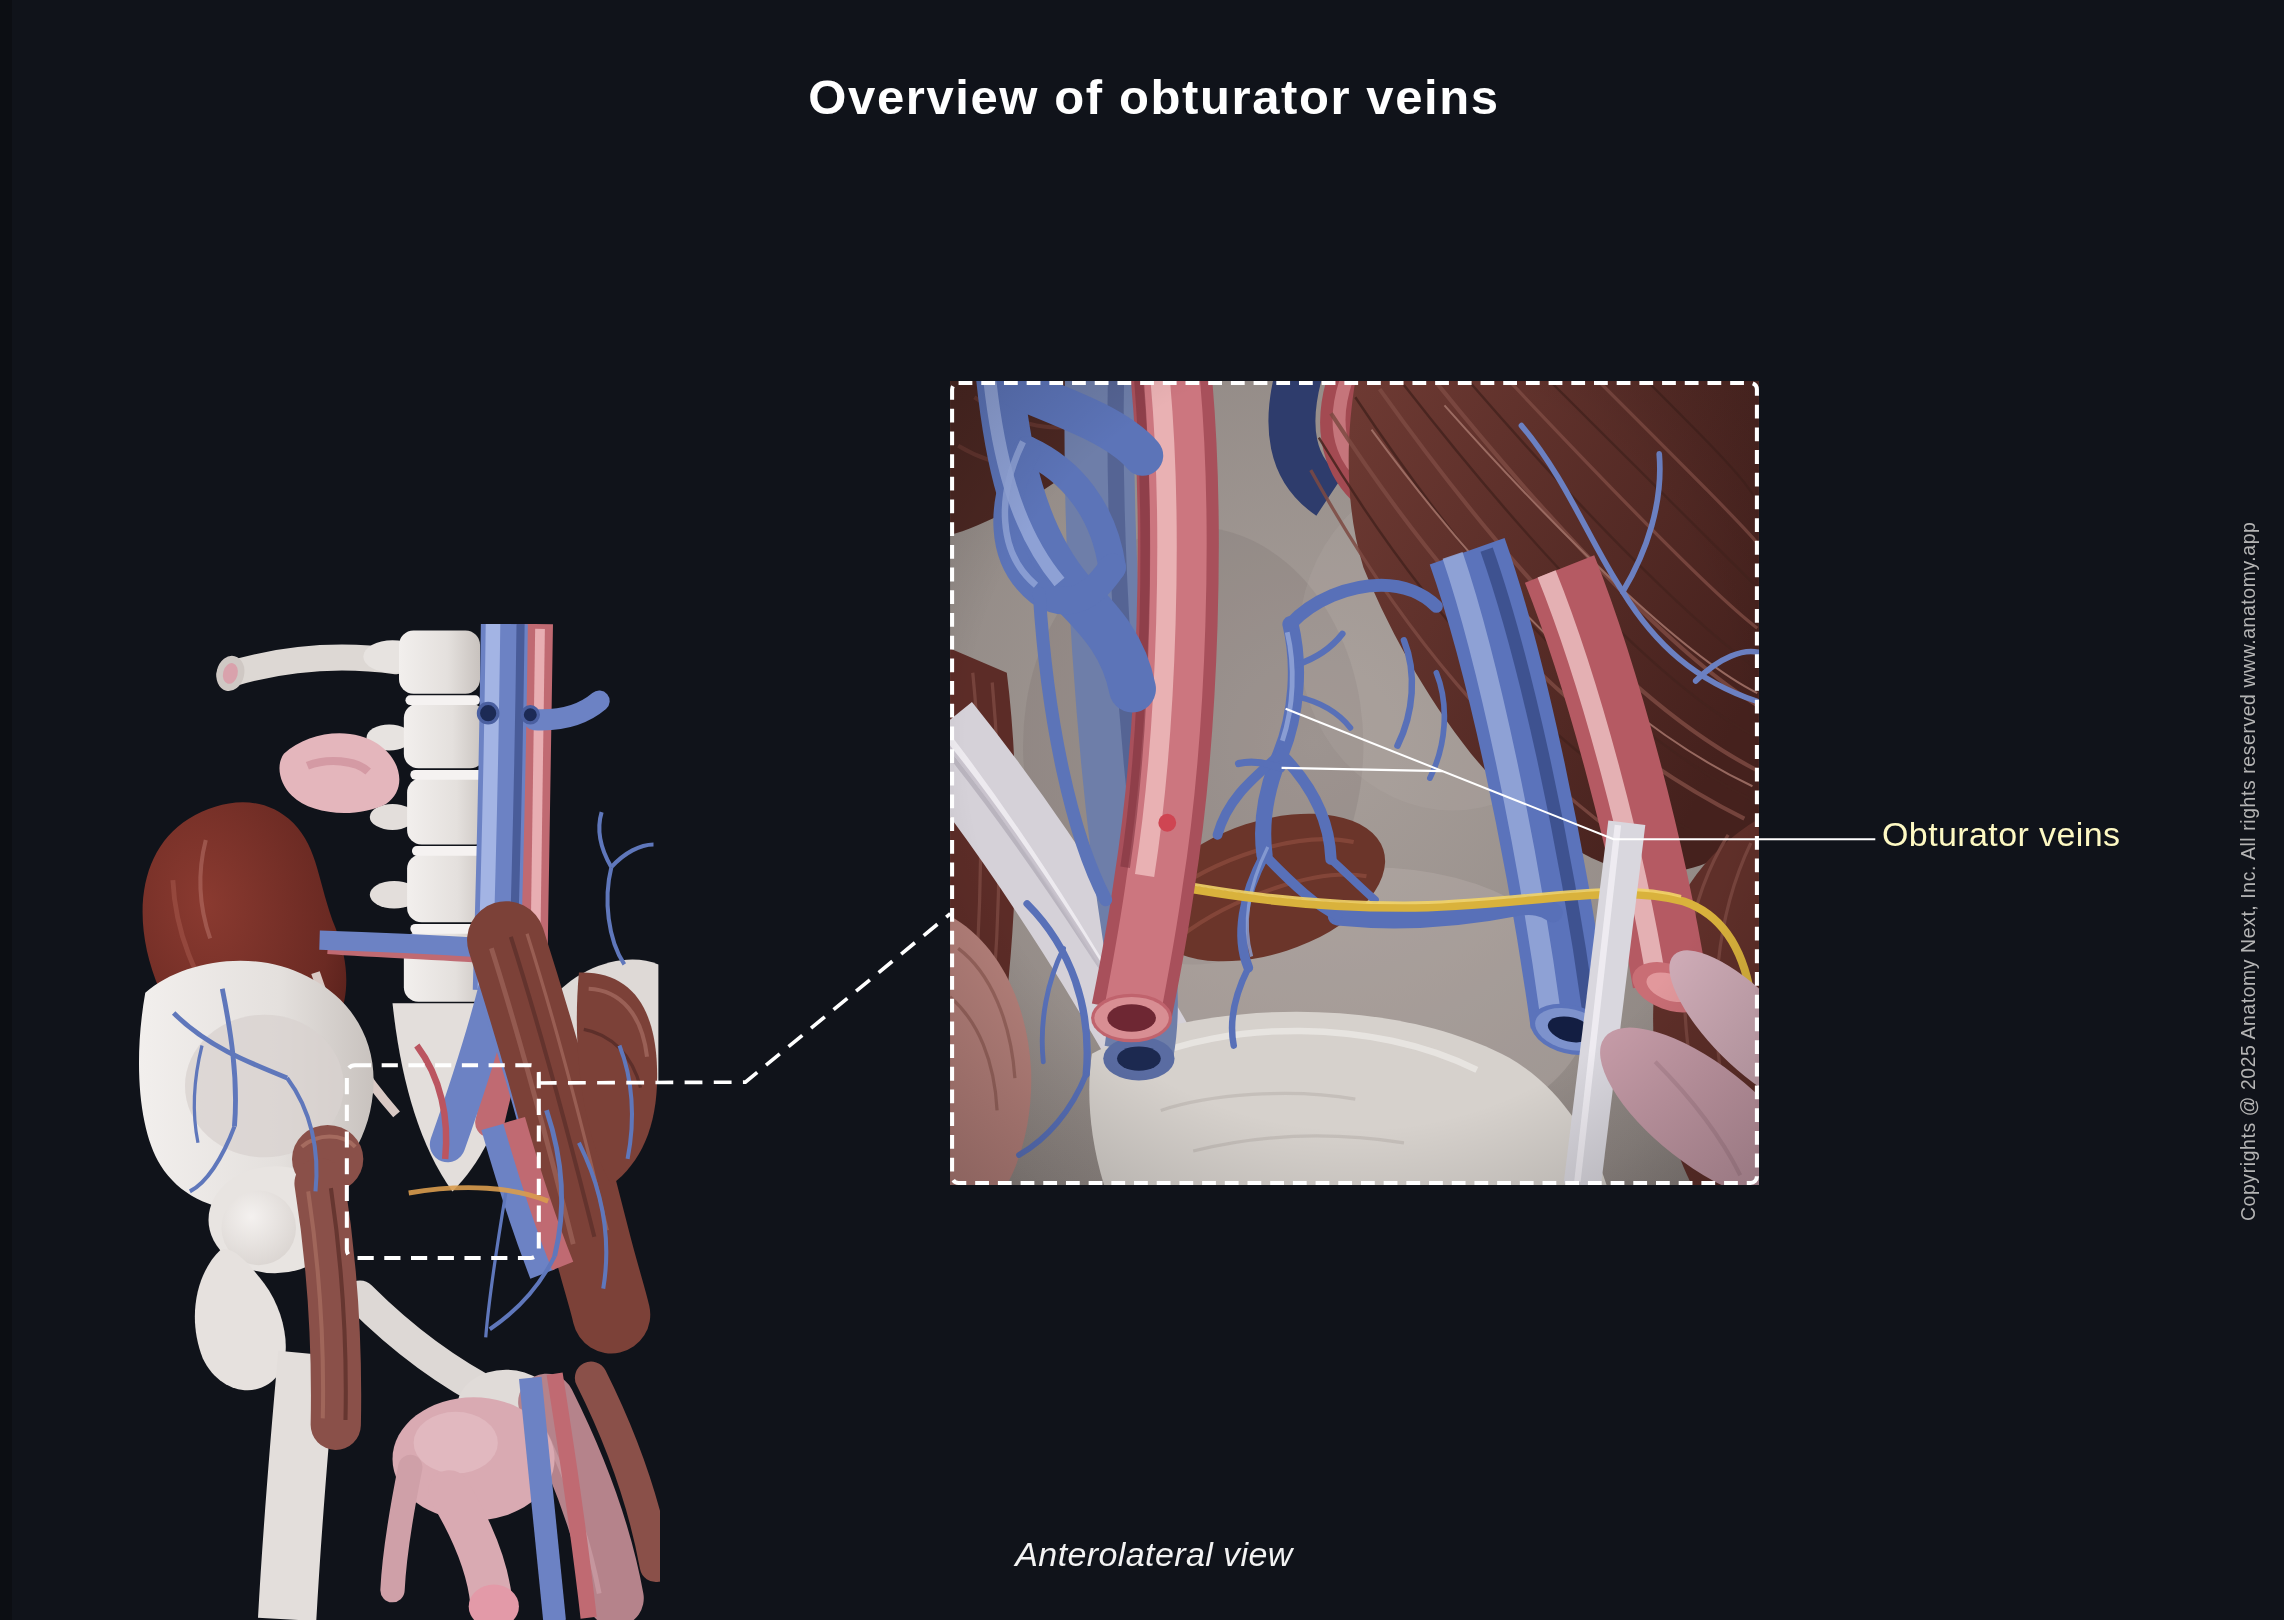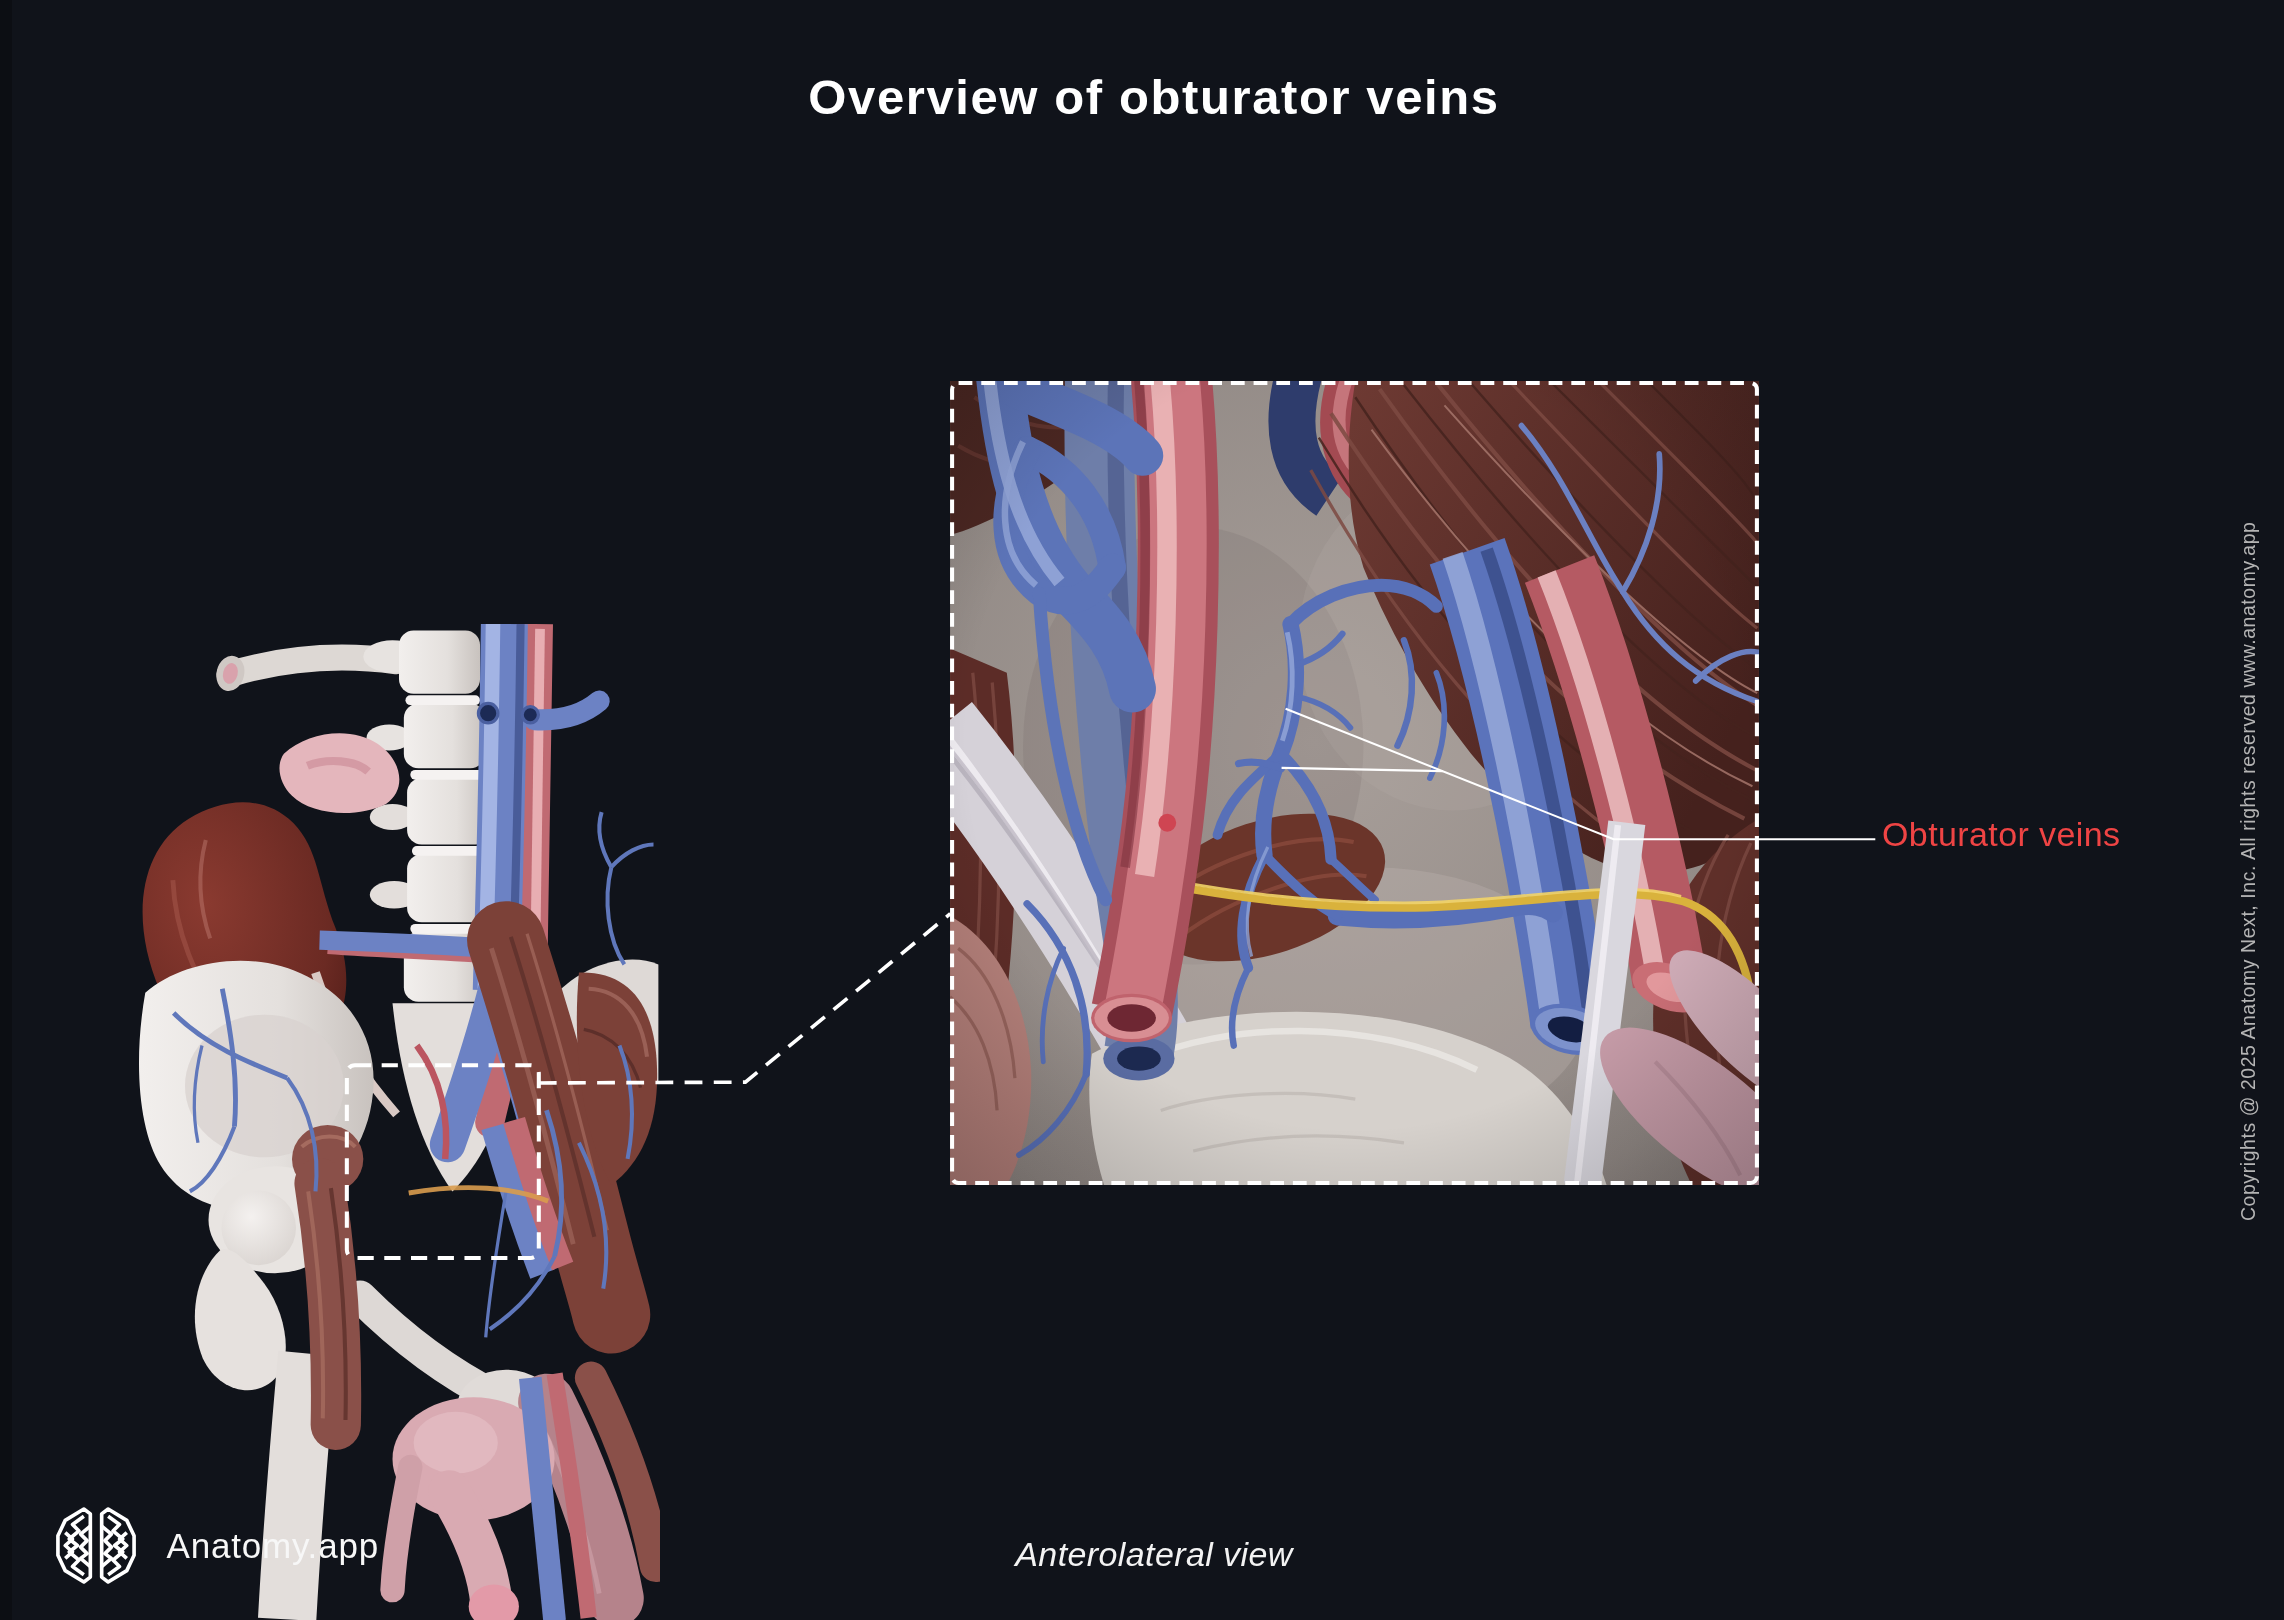--- a/index.html
+++ b/index.html
@@ -1,21 +1,21 @@
 <!DOCTYPE html>
 <html style="font-size:13px"><head>
 <meta charset="utf-8">
 <style>
   html,body{margin:0;padding:0;background:#0c0e13;}
   .page{position:relative;width:2284px;height:1620px;background:#10131a;overflow:hidden;
         font-family:"Liberation Sans",sans-serif;margin-left:12px;}
   .abs{position:absolute;}
   .title{top:36px;left:0;width:100%;text-align:center;color:#ffffff;font-size:49px;
          font-weight:700;letter-spacing:1.6px;z-index:6;}
-  .annotation-label{left:1870px;top:815px;color:#ef4444;font-size:34px;font-weight:400;
+  .annotation-label{left:1870px;top:815px;color:#fef9c3;font-size:34px;font-weight:400;
          letter-spacing:0.4px;z-index:6;}
   .view-label{top:1535px;left:0;width:100%;text-align:center;color:#f3f3f3;font-size:34px;
          font-weight:500;letter-spacing:0.4px;z-index:6;font-style:italic;}
   .brand{left:41px;top:1505px;display:flex;align-items:center;gap:27.5px;z-index:6;}
   .brand-name{color:#f7f7f7;font-size:35px;font-weight:400;letter-spacing:0.8px;}
   .copyright{left:2225px;top:381px;height:980px;width:42px;writing-mode:vertical-rl;
          transform:rotate(180deg);text-align:center;color:#b4b4b4;font-size:19.4px;
          letter-spacing:0.6px;white-space:nowrap;z-index:6;}
   .model-fig{left:113px;top:624px;width:535px;height:997px;z-index:1;}
   .inset-fig{left:938px;top:381px;width:809px;height:804px;z-index:2;border-radius:8px;}
@@ -317,38 +317,19 @@
 
   <svg class="abs overlay" viewBox="0 0 2819 2000">
     <rect x="413" y="1315" width="237" height="238" rx="10" fill="none" stroke="#ffffff" stroke-width="5" stroke-dasharray="20 13"></rect>
     <polyline points="650,1337 905,1336 1158,1128" fill="none" stroke="#ffffff" stroke-width="4.5" stroke-dasharray="22 14"></polyline>
     <polyline points="1572,875 1977,1036 2300,1036" fill="none" stroke="#ffffff" stroke-width="2.5"></polyline>
     <polyline points="1567,948 1766,952" fill="none" stroke="#ffffff" stroke-width="2.5"></polyline>
   </svg>
 
   <div class="abs annotation-label">Obturator veins</div>
 
-  <div class="abs brand">
-    <span>
-      <svg width="86" height="81" viewBox="0 0 106 100" fill="none" stroke="#ffffff" stroke-width="4.5" stroke-linejoin="round">
-        <g>
-          <path d="M38,5 L15,19 L6,38 L6,62 L15,81 L38,95 L46,89 L46,11 Z"></path>
-          <path d="M38,14 L24,24 L32,32 L20,42 L30,50 L20,58 L32,68 L24,76 L38,86"></path>
-          <path d="M46,26 L34,36 L42,44 L34,52 L42,60 L34,66 L46,76"></path>
-          <path d="M15,34 L24,42 L15,50 L24,58 L15,66"></path>
-        </g>
-        <g transform="scale(-1,1) translate(-106,0)">
-          <path d="M38,5 L15,19 L6,38 L6,62 L15,81 L38,95 L46,89 L46,11 Z"></path>
-          <path d="M38,14 L24,24 L32,32 L20,42 L30,50 L20,58 L32,68 L24,76 L38,86"></path>
-          <path d="M46,26 L34,36 L42,44 L34,52 L42,60 L34,66 L46,76"></path>
-          <path d="M15,34 L24,42 L15,50 L24,58 L15,66"></path>
-        </g>
-      </svg>
-    </span>
-    <span class="brand-name">Anatomy.app</span>
-  </div>
 
   <div class="abs view-label">Anterolateral view</div>
 
   <div class="abs copyright">Copyrights @ 2025 Anatomy Next, Inc. All rights reserved www.anatomy.app</div>
 
 </div>
 
 
 </body></html>

